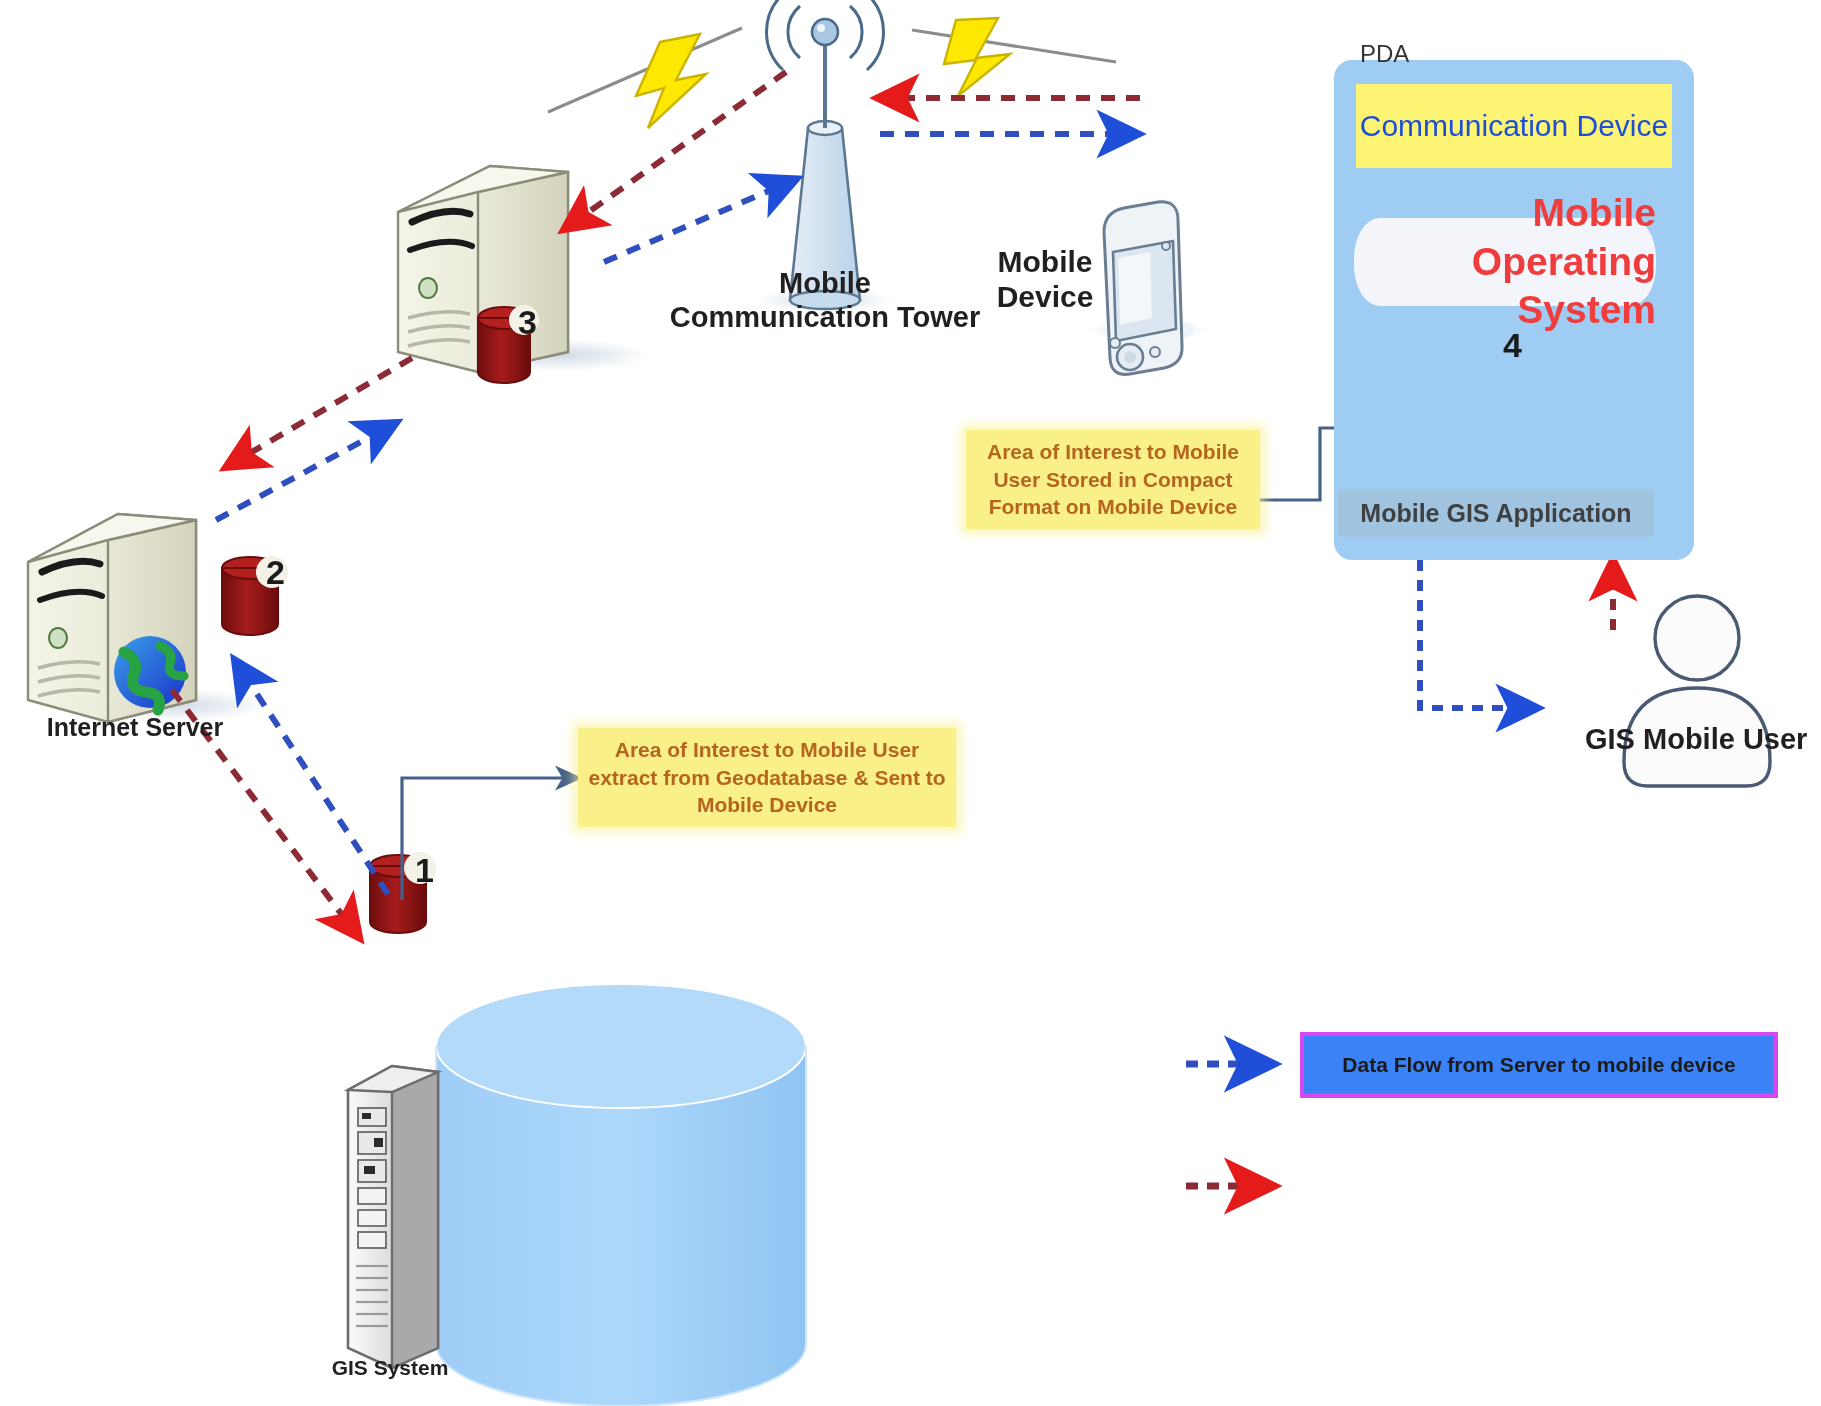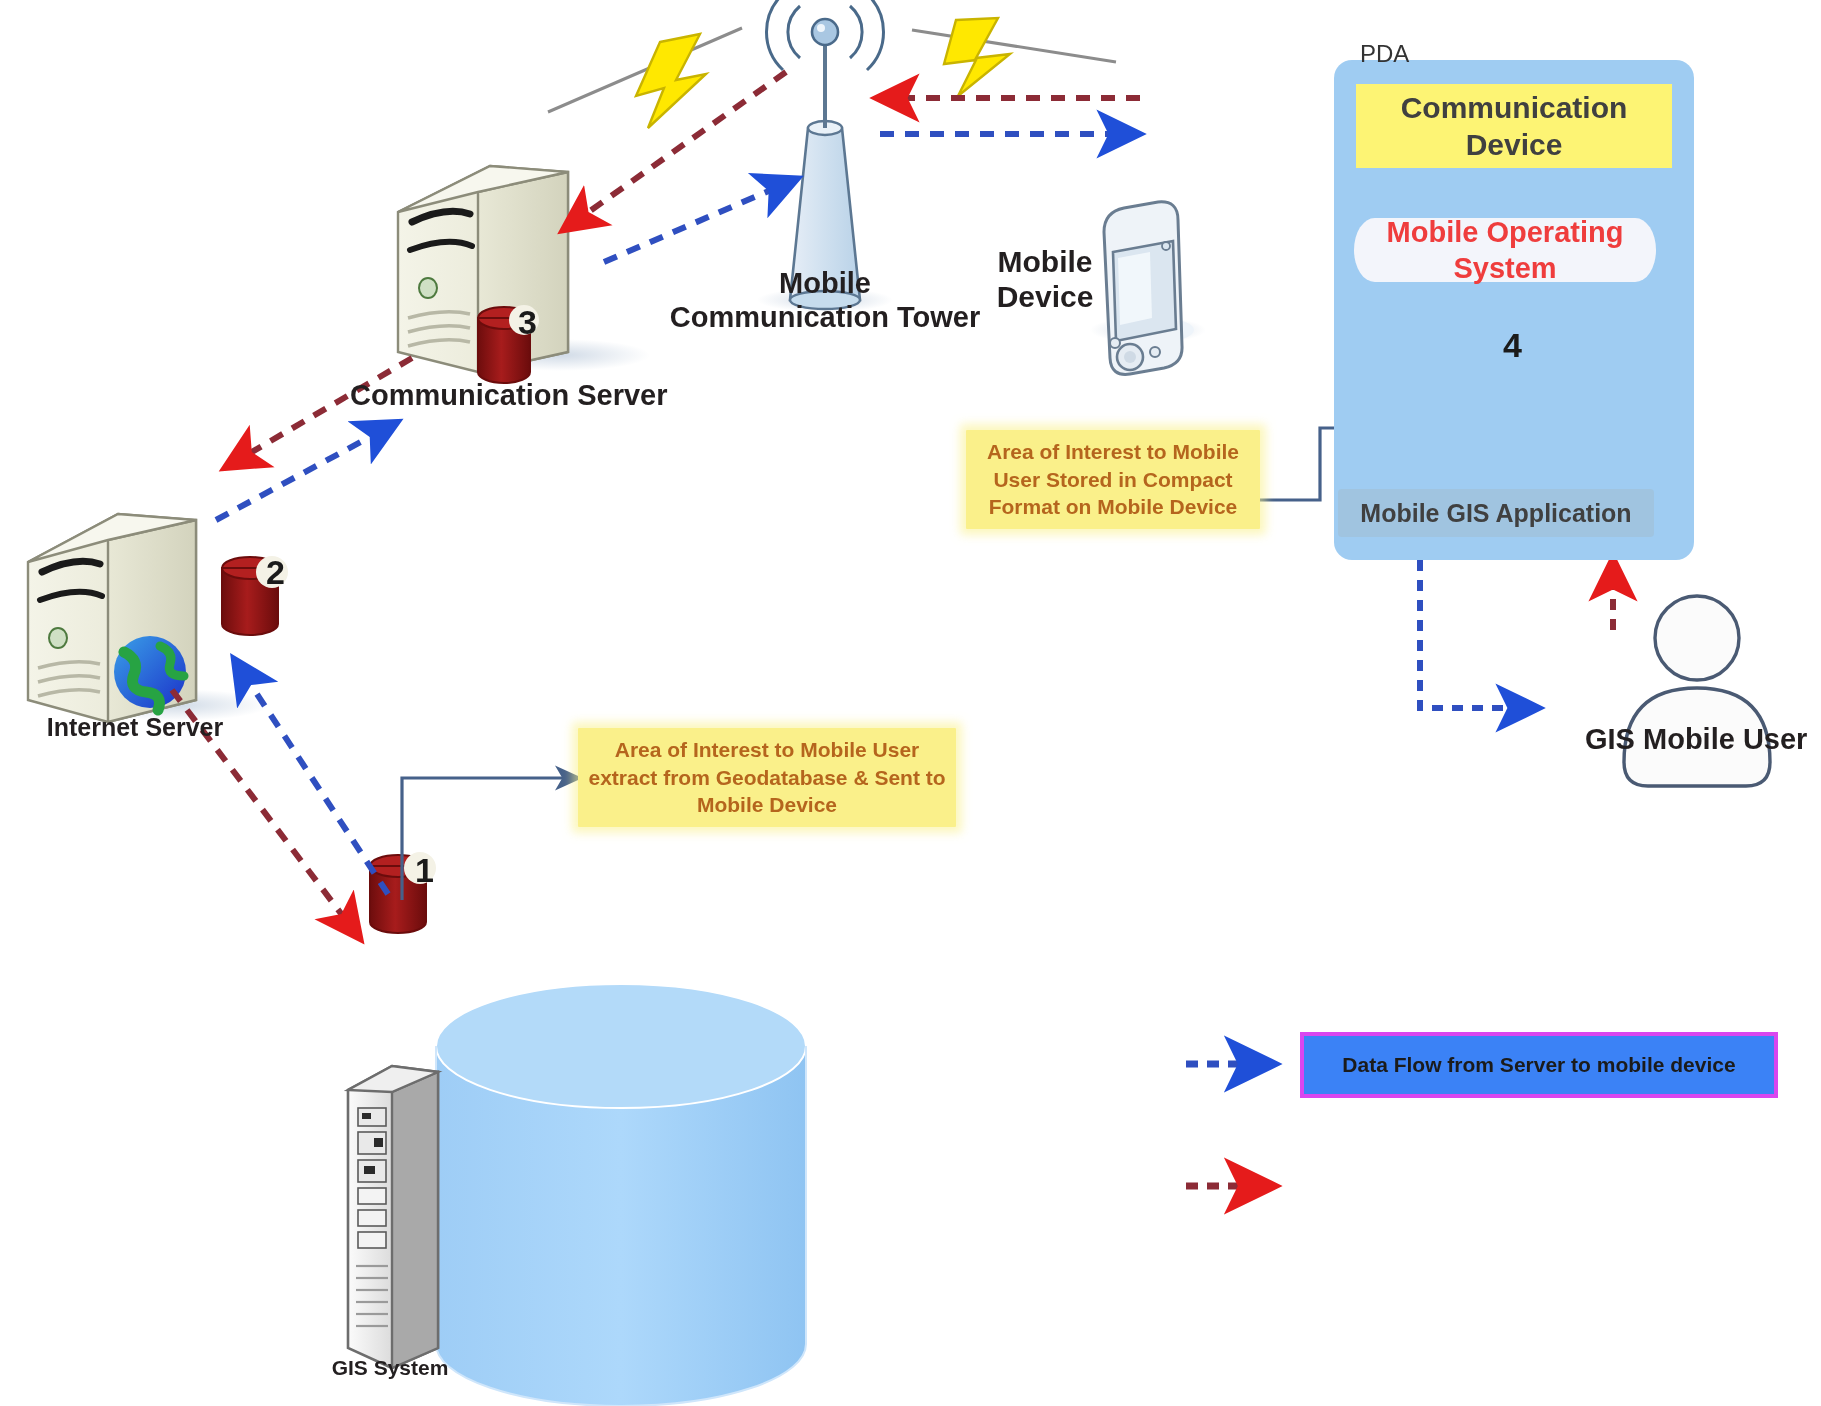--- a/index.html
+++ b/index.html
@@ -7,21 +7,21 @@
        font-family:"Liberation Sans", sans-serif;}
   #stage{position:absolute;left:0;top:0;width:1821px;height:1406px;}
   svg.layer{position:absolute;left:0;top:0;width:1821px;height:1406px;overflow:visible;}
   .lbl{position:absolute;color:#231f20;font-weight:700;line-height:1.18;text-align:center;
        white-space:pre;}
   .callout{position:absolute;background:#faf08a;color:#b5651d;font-weight:700;
            text-align:center;line-height:1.32;border-radius:1px;
            box-shadow:0 0 10px 6px rgba(250,240,138,.55);}
   .pda-panel{position:absolute;background:#9fccf2;border-radius:18px;}
   .pda-tag{position:absolute;color:#333;font-weight:400;}
-  .comm-dev{position:absolute;background:#fdf474;color:#404040;font-weight:700;
+  .comm-dev{position:absolute;background:#fdf474;color:#1d4ed8;font-weight:400;
             text-align:center;line-height:1.25;display:flex;align-items:center;
             justify-content:center;}
   .mob-os{position:absolute;background:#f3f5fb;color:#ef3d3d;font-weight:700;
           text-align:center;line-height:1.25;display:flex;align-items:center;
           justify-content:center;border-radius:26px/40px;}
   .mob-gis{position:absolute;background:rgba(160,190,210,.55);color:#404040;font-weight:700;
            text-align:center;display:flex;align-items:center;justify-content:center;
            border-radius:4px;}
   .geo-lbl{position:absolute;color:#ee3d6e;font-weight:700;text-align:center;
            line-height:1.3;}
@@ -250,31 +250,30 @@
       <path d="M1186,1186 L1270,1186" stroke="#8c2b36" stroke-width="7" stroke-dasharray="12 9" marker-end="url(#mRed)"></path>
     </g>
   </svg>
 
   <div class="pda-panel" style="left:1334px;top:60px;width:360px;height:500px;"></div>
   <div class="pda-tag" style="left:1360px;top:40px;font-size:24px;">PDA</div>
 
   <div class="comm-dev" style="left:1356px;top:84px;width:316px;height:84px;font-size:30px;">Communication
 Device</div>
 
-  <div class="mob-os" style="left:1354px;top:218px;width:302px;height:64px;font-size:29px;">Mobile Operating
+  <div class="mob-os" style="left:1354px;top:218px;width:302px;height:88px;font-size:39px;text-align:right;">Mobile Operating
 System</div>
 
   <div class="mob-gis" style="left:1338px;top:489px;width:316px;height:48px;font-size:25px;">Mobile GIS Application</div>
 
   <div class="num" style="left:415px;top:851px;font-size:34px;">1</div>
   <div class="num" style="left:266px;top:553px;font-size:34px;">2</div>
   <div class="num" style="left:518px;top:303px;font-size:34px;">3</div>
   <div class="num" style="left:1503px;top:326px;font-size:34px;">4</div>
 
-  <div class="lbl" style="left:350px;top:378px;width:300px;font-size:29px;">Communication Server</div>
 
   <div class="lbl" style="left:10px;top:713px;width:250px;font-size:25px;">Internet Server</div>
 
   <div class="lbl" style="left:655px;top:266px;width:340px;font-size:29px;">Mobile
 Communication Tower</div>
 
   <div class="lbl" style="left:985px;top:244px;width:120px;font-size:30px;">Mobile
 Device</div>
 
   <div class="lbl" style="left:1585px;top:722px;width:250px;font-size:29px;text-align:left;">GIS Mobile User</div>

